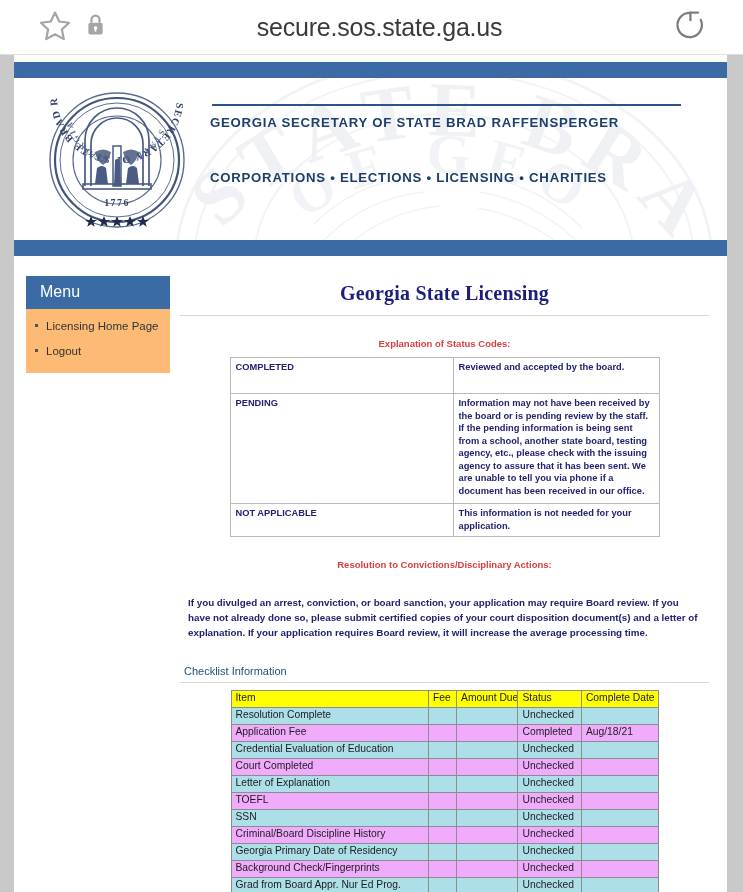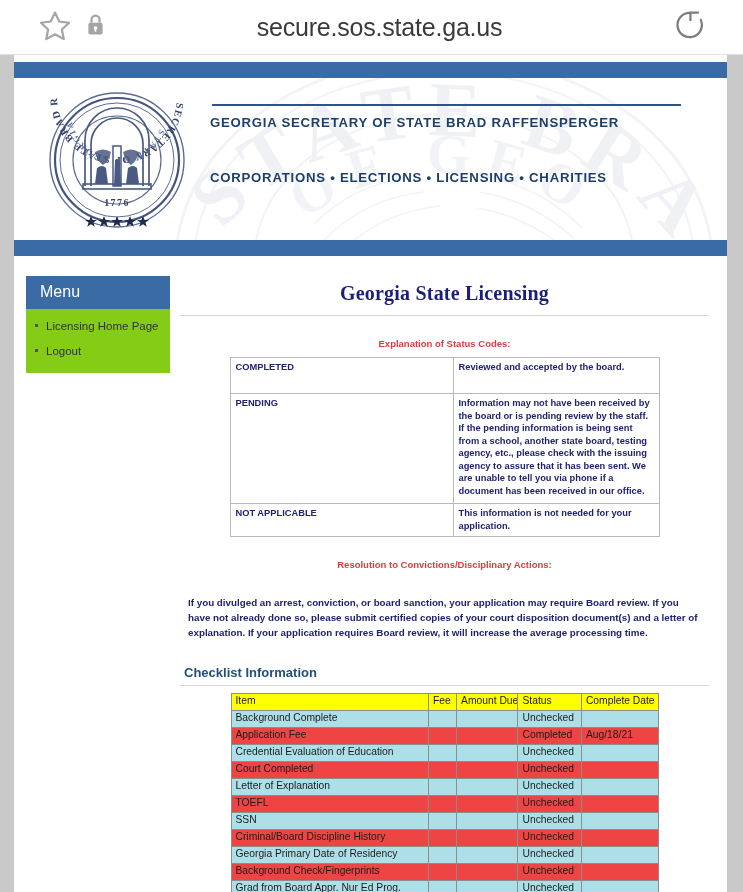--- a/index.html
+++ b/index.html
@@ -147,21 +147,21 @@
     margin-left: 12px;
   }
   .menu-head {
     background: #3a6ba4;
     color: #ffffff;
     font-size: 16px;
     padding: 7px 0 8px 14px;
     font-family: "Liberation Sans", sans-serif;
   }
   .menu-body {
-    background: #84cc16;
+    background: #fdba74;
     padding: 5px 0 8px 0;
   }
   .menu-item {
     font-size: 11.5px;
     color: #333333;
     padding: 4px 0 4px 20px;
     position: relative;
     line-height: 1.5;
   }
   .menu-item::before {
@@ -229,23 +229,23 @@
     font-size: 9.8px;
     font-weight: bold;
     color: #20236e;
     line-height: 1.52;
     text-align: left;
     margin: 0 6px 0 8px;
   }
 
   
   .section-head {
-    font-size: 13px;
+    font-size: 11px;
     color: #1f4f77;
-    font-weight: bold;
+    font-weight: normal;
     margin: 24px 0 0 4px;
   }
   .section-rule {
     border-bottom: 1px solid #d8d8d8;
     margin: 5px 0 7px 0;
   }
 
   table.checklist {
     border-collapse: collapse;
     width: 428px;
@@ -265,21 +265,21 @@
     height: 13px;
     line-height: 1.25;
   }
   table.checklist thead th {
     background: #ffff00;
   }
   table.checklist tbody tr.alt td {
     background: #addfe8;
   }
   table.checklist tbody tr td {
-    background: #ef4444;
+    background: #f0abfc;
   }
   table.checklist tbody tr.alt td { background: #addfe8; }
   .col-item   { width: 196px; }
   .col-fee    { width: 28px; }
   .col-amount { width: 61px; }
   .col-status { width: 63px; }
   .col-date   { width: 76px; }
 </style>
 </head>
 <body>
@@ -454,21 +454,21 @@
             <tr>
               <th>Item</th>
               <th>Fee</th>
               <th>Amount Due</th>
               <th>Status</th>
               <th>Complete Date</th>
             </tr>
           </thead>
           <tbody>
               <tr class="alt">
-                <td>Background Complete</td>
+                <td>Resolution Complete</td>
                 <td></td>
                 <td></td>
                 <td>Unchecked</td>
                 <td></td>
               </tr>
               <tr>
                 <td>Application Fee</td>
                 <td></td>
                 <td></td>
                 <td>Completed</td>

